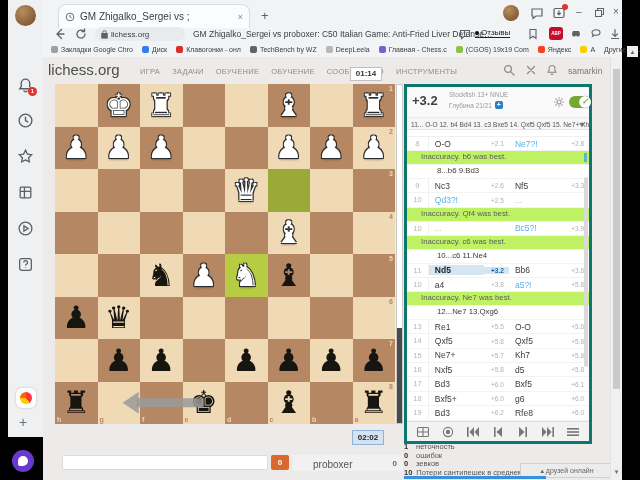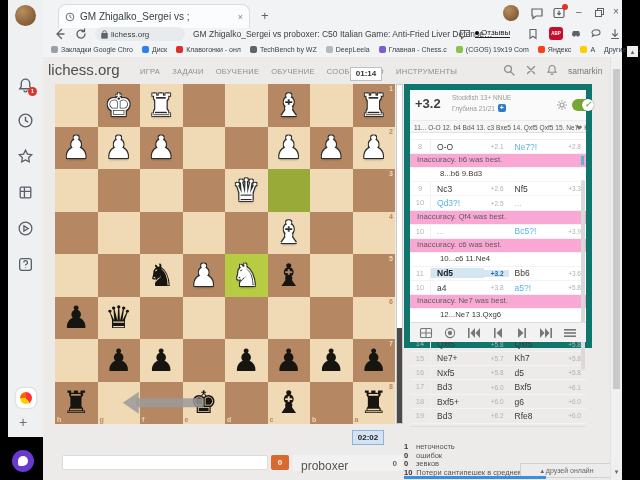--- a/index.html
+++ b/index.html
@@ -83,21 +83,21 @@
   .coord.rank{top:1px;right:2px;}
   .coord.file{bottom:1px;left:2px;}
   .coord.on-light{color:#b58863;}
   .coord.on-dark{color:#f0d9b5;}
   .arrow-layer{position:absolute;inset:0;pointer-events:none;}
 
   .gauge{position:absolute;left:353px;top:27px;width:7px;height:340px;background:#fff;border:1px solid #c9c9c9;box-sizing:border-box;}
   .gauge .darkpart{position:absolute;left:0;bottom:0;width:100%;height:95px;background:#4a4a4a;}
 
   
-  .panel{position:absolute;left:361px;top:27px;width:188px;height:264px;background:#fff;border:6px solid #0f766e;box-sizing:border-box;}
+  .panel{position:absolute;left:361px;top:27px;width:188px;height:360px;background:#fff;border:3px solid #0f766e;box-sizing:border-box;}
   .ph{position:absolute;left:0;top:0;width:100%;height:30px;background:#fafafa;}
   .ph .ev{position:absolute;left:5px;top:6px;font-size:13px;font-weight:bold;color:#404040;}
   .ph .eng1{position:absolute;left:42px;top:4px;font-size:6.5px;color:#9a9a9a;}
   .ph .eng2{position:absolute;left:42px;top:14px;font-size:6.5px;color:#9a9a9a;display:flex;align-items:center;gap:3px;}
   .chipblue{width:8px;height:8px;background:#2e7dc4;border-radius:2px;color:#fff;font-size:7px;line-height:8px;text-align:center;font-weight:bold;}
   .gear{position:absolute;left:146px;top:9px;width:12px;height:12px;color:#9a9a9a;}
   .toggle{position:absolute;left:162px;top:9px;width:22px;height:12px;border-radius:6px;background:#75a832;}
   .toggle i{position:absolute;right:0px;top:0px;width:12px;height:12px;border-radius:50%;background:#fff;
             box-shadow:0 0 1px rgba(0,0,0,.5);color:#75a832;font-size:8px;line-height:12px;text-align:center;font-weight:bold;}
   .pv{position:absolute;left:0;top:30px;width:100%;height:13px;background:#f7f6f5;border-top:1px solid #ebebeb;
@@ -108,22 +108,22 @@
   .moves{position:absolute;left:0;top:44px;width:100%;height:292px;overflow:hidden;border-bottom:1px solid #ddd;}
   .mrow{display:flex;align-items:center;height:13.4px;border-bottom:1px solid #f3f3f3;font-size:8.5px;color:#3a3a3a;}
   .mrow .num{width:22px;text-align:center;color:#b5b5b5;font-size:7.5px;border-right:1px solid #f0f0f0;align-self:stretch;line-height:13.4px;}
   .mrow .mv{width:58px;padding-left:6px;box-sizing:border-box;}
   .mrow .evv{width:26px;text-align:right;font-size:6.5px;color:#b0b0b0;padding-right:5px;box-sizing:border-box;}
   .mv.in{color:#56b4e9;}
   .mv.muted{color:#c0c0c0;}
   .curbg{background:#d5e6f3;}
   .mv.cur{font-weight:bold;color:#1a1a1a;}
   .evv.cur{color:#1c6ba5;font-weight:bold;}
-  .crow{position:relative;height:12.8px;line-height:12.8px;font-size:7.8px;color:#5c5c5c;padding-left:7px;
-        background:#f9a8d4;border-bottom:1px solid #f3f3f3;}
+  .crow{position:relative;height:12.8px;line-height:12.8px;font-size:7.8px;color:#5c5c5c;padding-left:14px;
+        background:#bef264;border-bottom:1px solid #f3f3f3;}
   .crow .tick{position:absolute;right:2px;top:2px;bottom:2px;width:3px;background:#63b3cd;}
   .vrow{height:12.8px;line-height:12.8px;font-size:7.8px;color:#3a3a3a;padding-left:30px;border-bottom:1px solid #f3f3f3;}
   .gap{height:5px;border-bottom:1px solid #f0f0f0;}
   .mscroll{position:absolute;right:1px;top:90px;width:4px;height:190px;background:#d9d9d9;border-radius:2px;}
 
   .ptool{position:absolute;left:0;bottom:0;width:100%;height:20px;background:#f2f2f2;border-top:1px solid #ddd;
          display:flex;align-items:center;justify-content:space-between;padding:0 9px;box-sizing:border-box;}
   .ptool .ti{width:14px;height:12px;color:#777;}
 
   
@@ -133,21 +133,21 @@
   .circ{display:inline-block;width:6px;height:6px;border:1px solid #888;border-radius:50%;background:#fff;margin-right:2px;}
   .friends{position:absolute;left:477px;top:406px;width:92px;height:13px;background:#ececec;border:1px solid #d0d0d0;
            font-size:7px;color:#666;line-height:13px;text-align:center;}
   .bluebar{position:absolute;left:361px;top:419px;width:142px;height:3px;background:#3b8fe0;}
 
   
   .chatin{position:absolute;left:19px;top:398px;width:206px;height:15px;background:#fff;border:1px solid #dcdcdc;border-radius:2px;box-sizing:border-box;}
   .orangechip{position:absolute;left:228px;top:398px;width:18px;height:15px;background:#d9692f;border-radius:2px;
               color:#fff;font-size:8px;font-weight:bold;text-align:center;line-height:15px;}
   .prow{position:absolute;left:250px;top:398px;width:110px;height:16px;background:#f1f1f1;}
-  .prow .pname{position:absolute;left:0;top:4px;font-size:12px;color:#555;padding-left:8px;}
+  .prow .pname{position:absolute;left:12px;top:4px;font-size:10px;color:#555;padding-left:8px;}
   .prow .pcount{position:absolute;right:6px;top:4px;font-size:8px;font-weight:bold;color:#666;}
 
   
   .pscroll{position:absolute;right:0;top:0;width:12px;height:423px;background:#f0f0f0;border-left:1px solid #e2e2e2;box-sizing:border-box;}
   .pscroll .thumb{position:absolute;left:2px;top:12px;width:7px;height:320px;background:#c9c9c9;}
   .sarrow{position:absolute;width:11px;height:11px;background:#efefef;color:#666;font-size:7px;line-height:11px;text-align:center;}
 </style>
 </head>
 <body>
 

